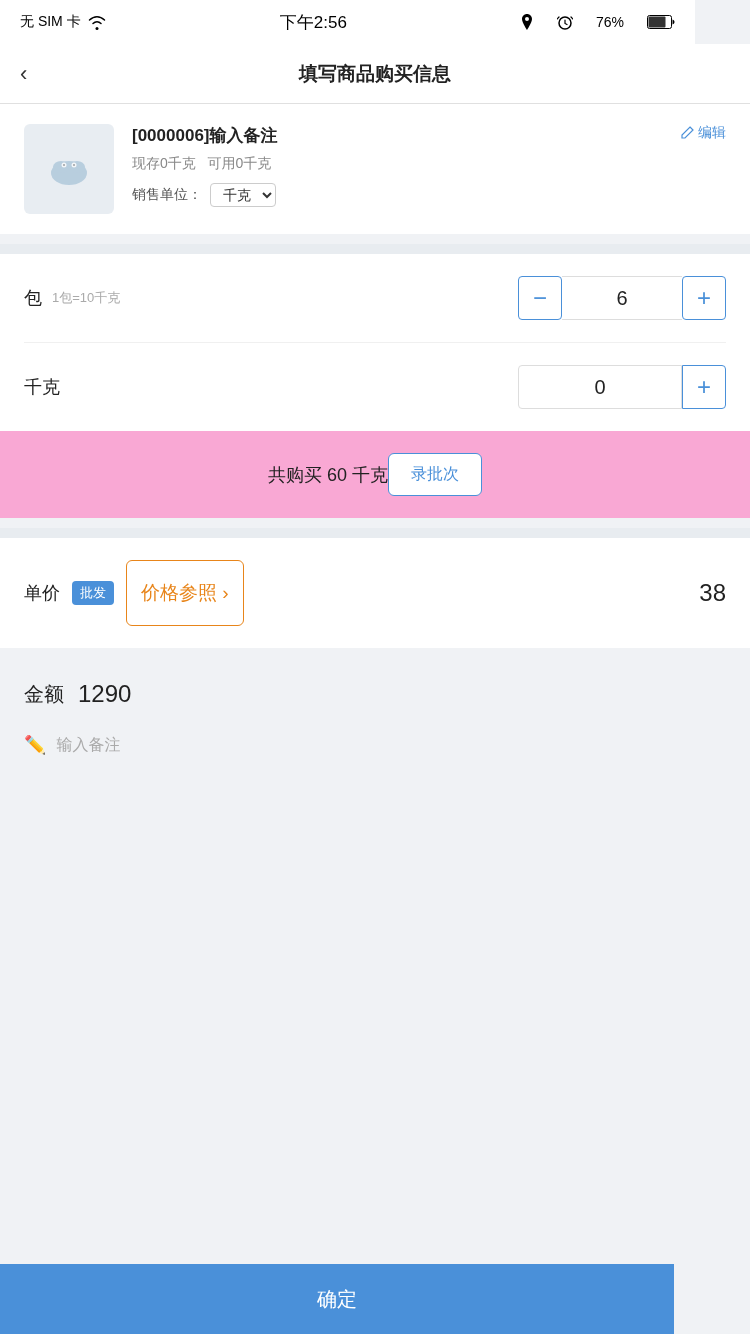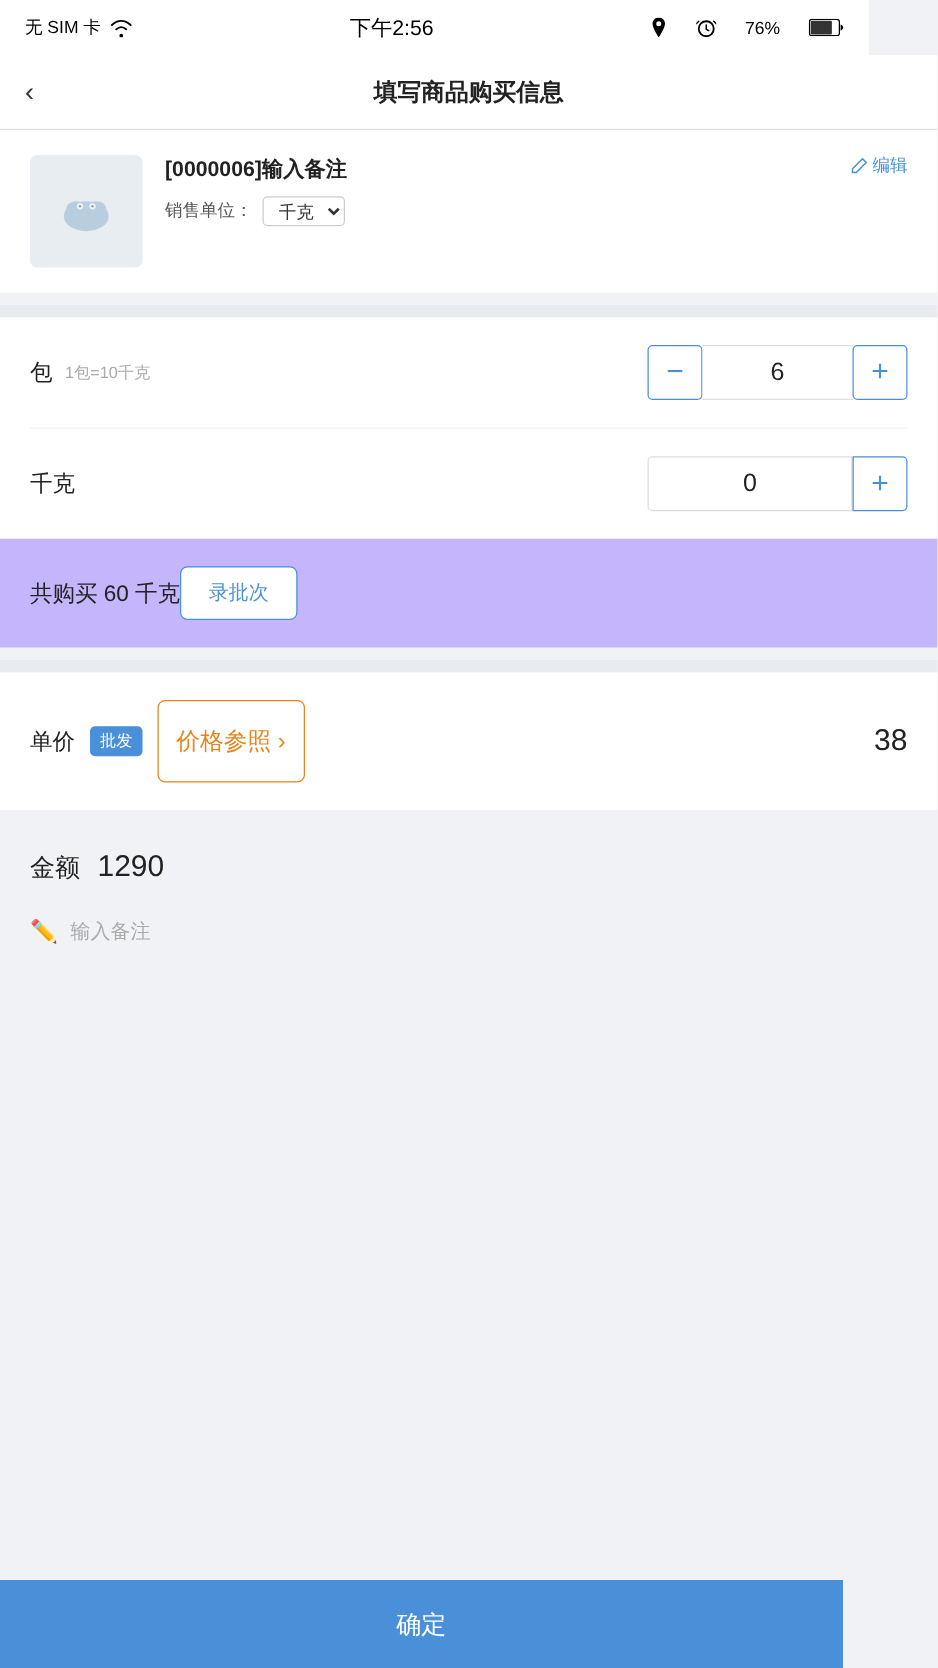--- a/index.html
+++ b/index.html
@@ -194,25 +194,25 @@
       color: #4a90d9;
       font-size: 24px;
       display: flex;
       align-items: center;
       justify-content: center;
       cursor: pointer;
     }
 
     
     .summary-section {
-      background: #c4b5fd;
+      background: #f9a8d4;
       padding: 22px 24px;
       display: flex;
       align-items: center;
-      justify-content: flex-start;
+      justify-content: center;
       margin-bottom: 10px;
     }
     .summary-text {
       font-size: 18px;
       color: #222;
     }
     .batch-btn {
       border: 1px solid #4a90d9;
       border-radius: 6px;
       padding: 10px 22px;
@@ -368,20 +368,24 @@
       <div class="product-name">
         <span>[0000006]</span><span>输入备注</span>
       </div>
       <div class="edit-btn">
         <svg width="14" height="14" viewBox="0 0 14 14">
             <path d="M10 1l3 3-8 8H2v-3L10 1z" fill="none" stroke="#4a90d9" stroke-width="1.2"></path>
           </svg>
         <span>编辑</span>
       </div>
     </div>
+    <div class="product-stock">
+      <span>现存0千克</span>&nbsp;&nbsp;
+      <span>可用0千克</span>
+    </div>
     <div class="product-unit-row">
       <span>销售单位：</span>
       <select class="unit-select">
         <option>千克</option>
       </select>
     </div>
   </div>
 </div>
 
 <div class="divider"></div>

